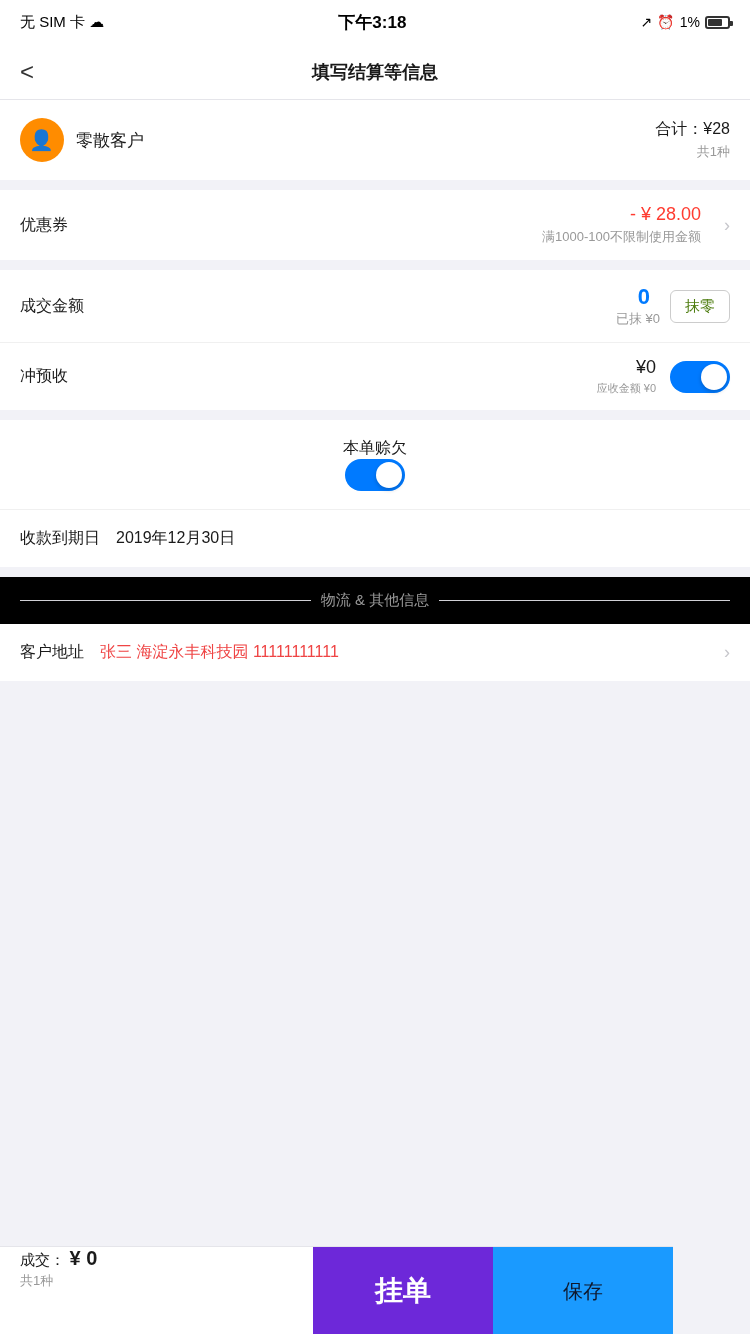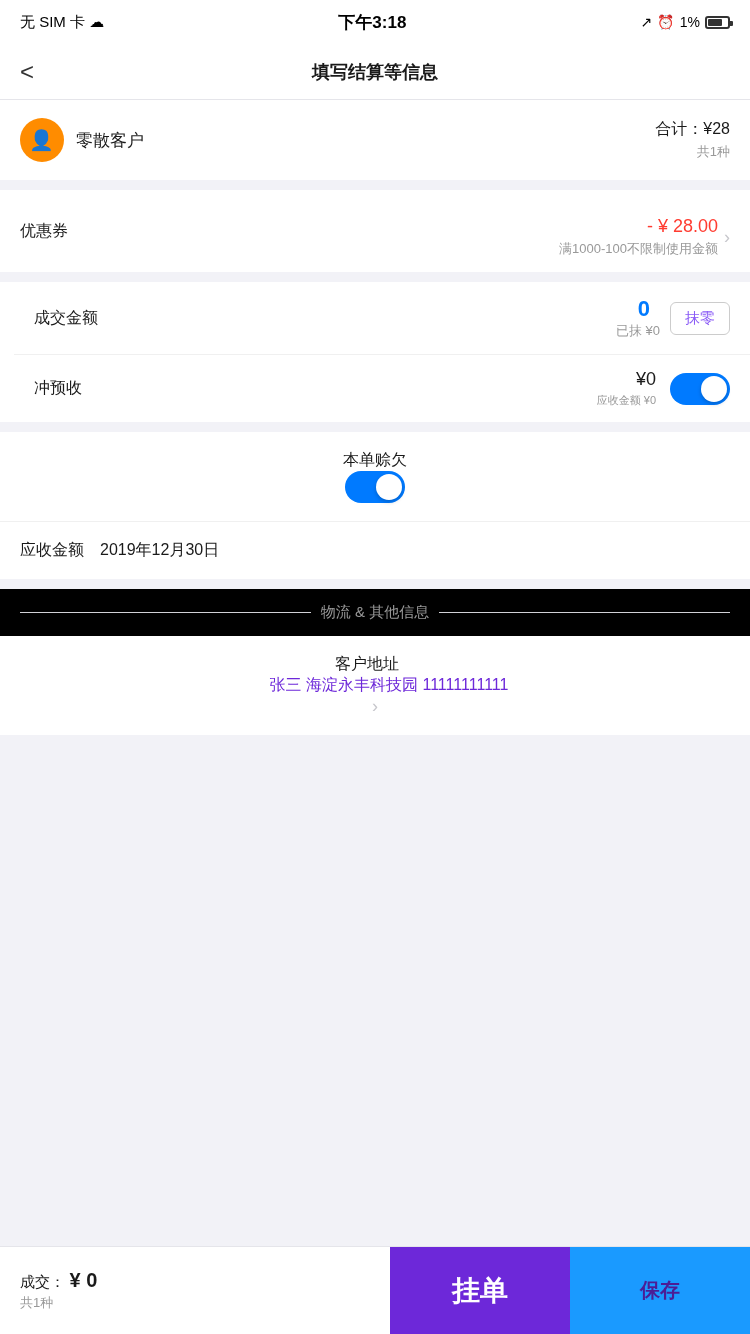--- a/index.html
+++ b/index.html
@@ -140,63 +140,61 @@
     .coupon-row {
       display: flex;
       align-items: center;
       justify-content: space-between;
       padding: 14px 20px;
       background: #fff;
     }
     .coupon-right {
       display: flex;
       align-items: center;
-      gap: 6px;
+      gap: 23px;
       text-align: right;
-      margin-top: 12px;
     }
     .coupon-discount {
       font-size: 18px;
       color: #ff3b30;
       font-weight: 500;
     }
     .coupon-sub {
       font-size: 13px;
       color: #999;
       margin-top: 3px;
     }
     .chevron-right {
       color: #c7c7cc;
       font-size: 18px;
     }
 
     
     .deal-section {
       background: #fff;
-      padding-left: 14px;
     }
     .deal-row {
       display: flex;
       align-items: center;
       justify-content: space-between;
       padding: 14px 20px;
       border-bottom: 1px solid #f0f0f0;
     }
     .deal-amount-value {
       font-size: 22px;
       color: #007aff;
       font-weight: 600;
       margin-right: 10px;
     }
     .round-zero-btn {
       border: 1px solid #ccc;
       border-radius: 6px;
       padding: 6px 14px;
       font-size: 15px;
-      color: #8b5cf6;
+      color: #4d7c0f;
       background: #fff;
       cursor: pointer;
     }
     .deal-sub {
       font-size: 13px;
       color: #999;
       text-align: right;
     }
     .deal-value-wrap {
       text-align: right;
@@ -304,45 +302,42 @@
       background: #d1d1d6;
     }
 
     
     .address-section {
       background: #fff;
       padding: 18px 20px;
       display: flex;
       align-items: center;
       justify-content: space-between;
-      flex-direction: column;
     }
     .address-label {
       font-size: 16px;
       color: #1a1a1a;
       flex-shrink: 0;
       margin-right: 16px;
     }
     .address-value {
       font-size: 16px;
-      color: #6d28d9;
+      color: #ef4444;
       flex: 1;
-      margin-left: 28px;
     }
 
     
     .bottom-bar {
       position: fixed;
       bottom: 0;
       left: 0;
-      width: 750px;
+      width: 673px;
       height: 88px;
       background: #fff;
       display: flex;
-      align-items: center;
       border-top: 1px solid #e5e5ea;
     }
     .bottom-info {
       flex: 1;
       padding: 0 20px;
     }
     .bottom-deal-label {
       font-size: 15px;
       color: #1a1a1a;
     }
@@ -367,22 +362,22 @@
       font-weight: 600;
       cursor: pointer;
       margin-left: 16px;
     }
     .bottom-btn-save {
       width: 180px;
       height: 88px;
       background: #1a9aff;
       display: flex; align-items: center; justify-content: center;
       font-size: 20px;
-      color: #4c1d95;
-      font-weight: 700;
+      color: #0f172a;
+      font-weight: 400;
       cursor: pointer;
     }
   </style>
 </head>
 <body>
 
 <div class="status-bar">
   <div class="status-left">
     <span>无 SIM 卡  ☁</span>
   </div>
@@ -462,21 +457,21 @@
 
   <div class="debt-section">
     <span class="debt-label">本单赊欠</span>
     <div class="toggle">
       <div class="toggle-knob"></div>
     </div>
   </div>
 
   <div class="due-date-section">
     <div class="due-date-content">
-      <span class="due-date-label">应收金额</span>
+      <span class="due-date-label">收款到期日</span>
       <span class="due-date-value">2019年12月30日</span>
     </div>
   </div>
 
   <div class="section-divider"></div>
 
   <div class="logistics-section">
     <div class="logistics-label">物流 &amp; 其他信息</div>
   </div>
 

